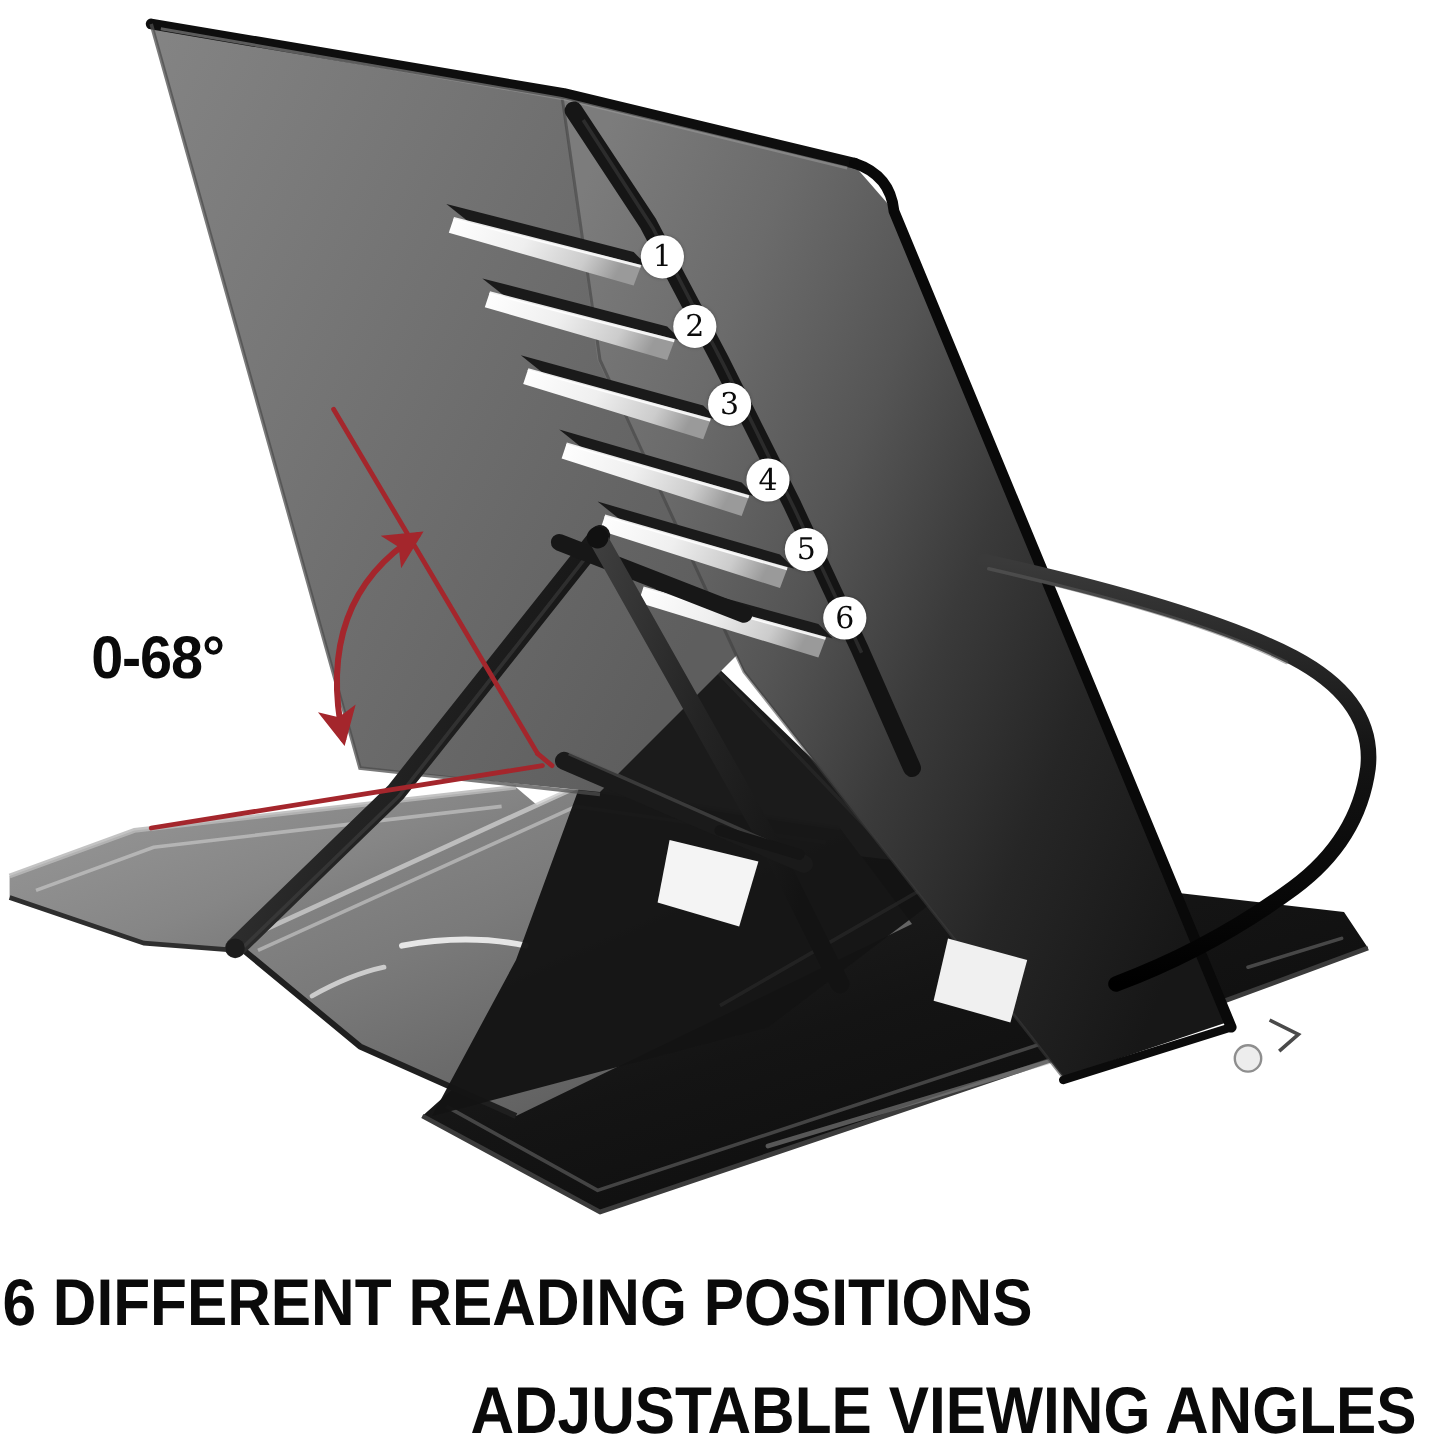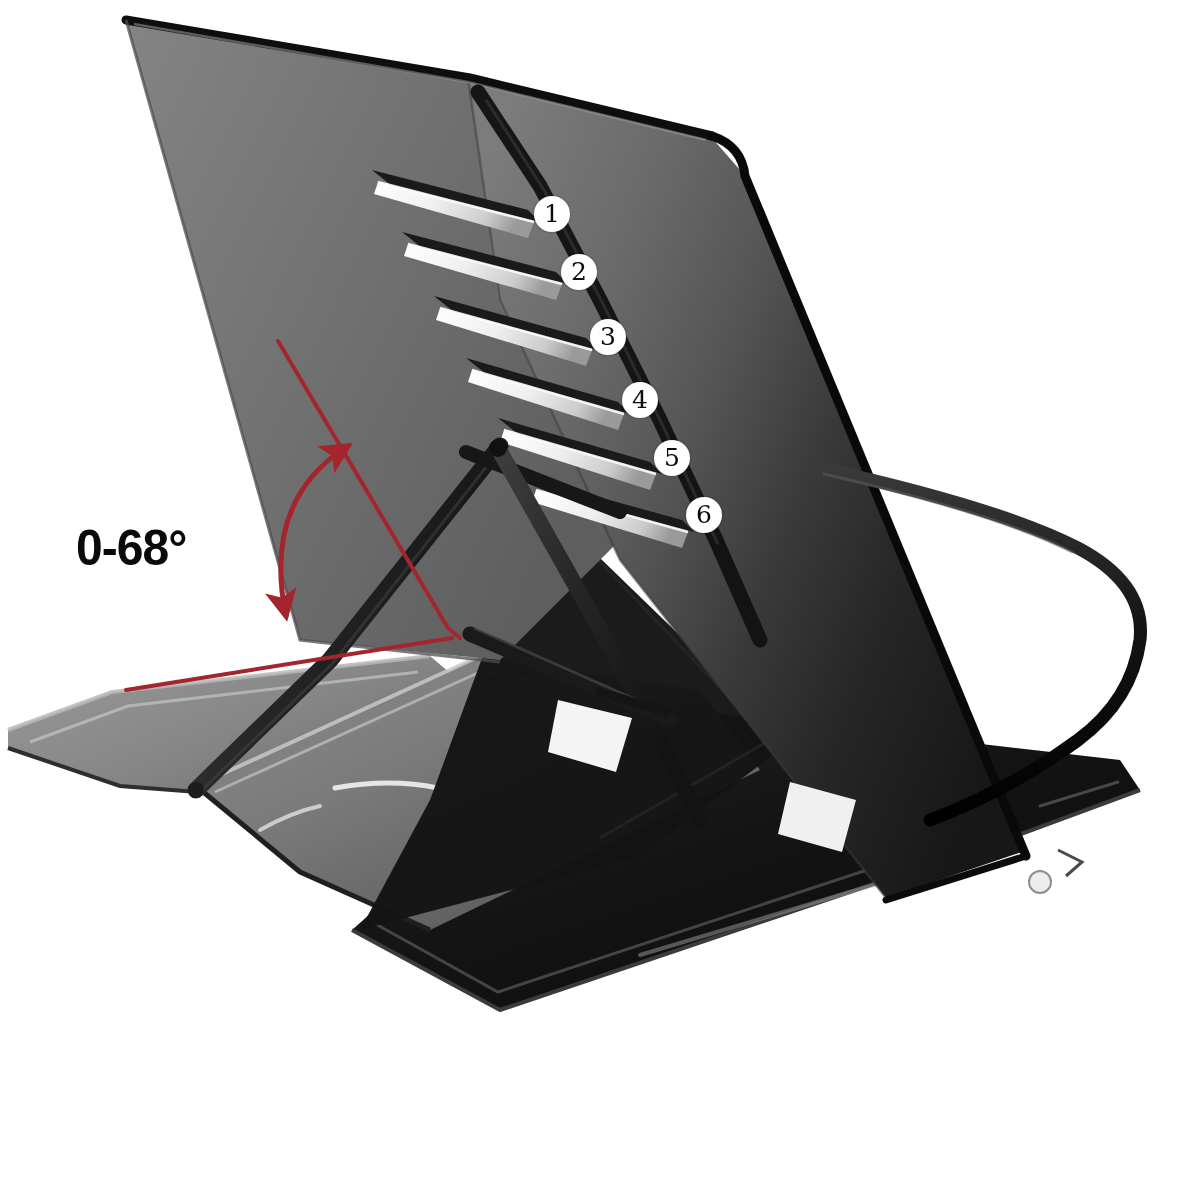--- a/index.html
+++ b/index.html
@@ -317,14 +317,18 @@
     <div class="num-badge" style="left:579px; top:272px;">2</div>
     <div class="num-badge" style="left:608px; top:337px;">3</div>
     <div class="num-badge" style="left:640px; top:400px;">4</div>
     <div class="num-badge" style="left:672px; top:458px;">5</div>
     <div class="num-badge" style="left:704px; top:515px;">6</div>
 
     <div id="angle-label">0-68°</div>
 
   </div>
 
+  <div id="captions">
+    <div id="caption-line-1" class="caption">6 DIFFERENT READING POSITIONS</div>
+    <div id="caption-line-2" class="caption">ADJUSTABLE VIEWING ANGLES</div>
+  </div>
 
 </div>
 
 </body></html>

